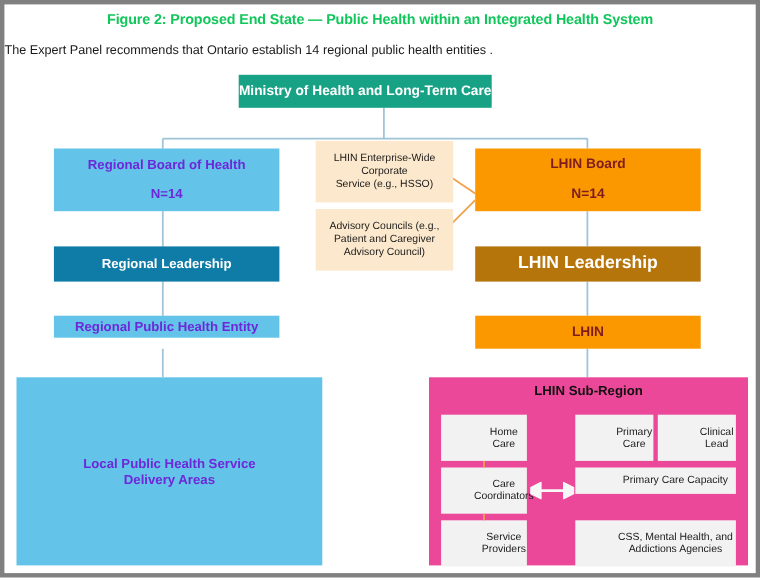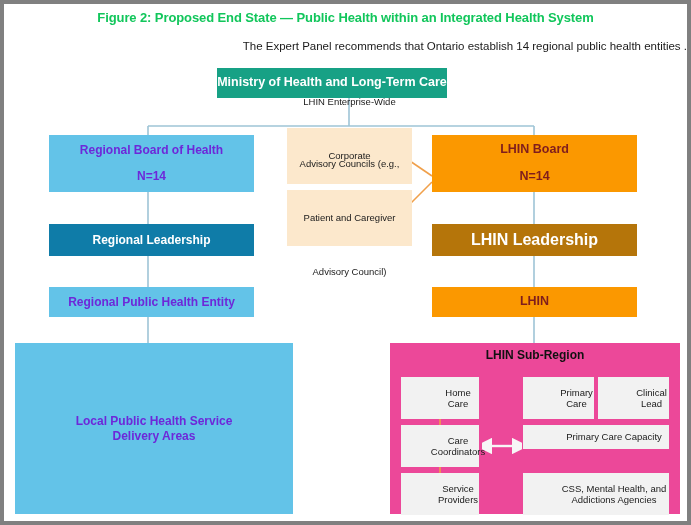--- a/index.html
+++ b/index.html
@@ -47,21 +47,21 @@
     font-size: 13px;
     font-weight: bold;
     color: #11C65B;
     letter-spacing: -0.1px;
   }
   .fig-subtitle {
     position: absolute;
     left: 0;
     top: 36px;
     width: 683px;
-    text-align: right;
+    text-align: left;
     font-size: 11.5px;
     color: #1a1a1a;
   }
   
   .box {
     position: absolute;
     box-sizing: border-box;
     display: flex;
     flex-direction: column;
     align-items: center;
@@ -69,21 +69,21 @@
     text-align: center;
     line-height: 1.25;
   }
   .box .line { display: block; }
 
   .teal  { background: #17A185; color: #ffffff; font-weight: bold; font-size: 12.5px; }
   .lblue { background: #63C3E8; color: #6d28d9; font-weight: bold; font-size: 12px; }
   .dblue { background: #0F7CA8; color: #ffffff; font-weight: bold; font-size: 12px; }
   .orange{ background: #FB9800; color: #7f1d1d; font-weight: bold; font-size: 12.5px; }
   .brown { background: #B5750A; color: #ffffff; font-weight: bold; font-size: 16px; }
-  .cream { background: #FCE8CC; color: #1a1a1a; font-weight: normal; font-size: 9.5px; gap: 42px; }
+  .cream { background: #FCE8CC; color: #1a1a1a; font-weight: normal; font-size: 9.5px; }
 
   
   #subregion-panel {
     position: absolute;
     background: #ec4899;
     box-sizing: border-box;
   }
   #subregion-title {
     position: absolute;
     left: 0; top: 0;
@@ -160,21 +160,21 @@
 
     <div class="box lblue" style="left:45px; top:131px; width:205px; height:57px;">
       <span class="line">Regional Board of Health</span>
       <span class="line" style="margin-top:11px;">N=14</span>
     </div>
 
     <div class="box dblue" style="left:45px; top:220px; width:205px; height:32px;">
       <span class="line">Regional Leadership</span>
     </div>
 
-    <div class="box lblue" style="left:45px; top:283px; width:205px; height:30px;">
+    <div class="box lblue" style="left:45px; top:283px; width:205px; height:20px;">
       <span class="line">Regional Public Health Entity</span>
     </div>
 
     <div class="box lblue" style="left:11px; top:339px; width:278px; height:171px;">
       <span class="line">Local Public Health Service</span>
       <span class="line">Delivery Areas</span>
     </div>
 
     <div class="box cream" style="left:283px; top:124px; width:125px; height:56px;">
       <span class="line">LHIN Enterprise-Wide</span>

